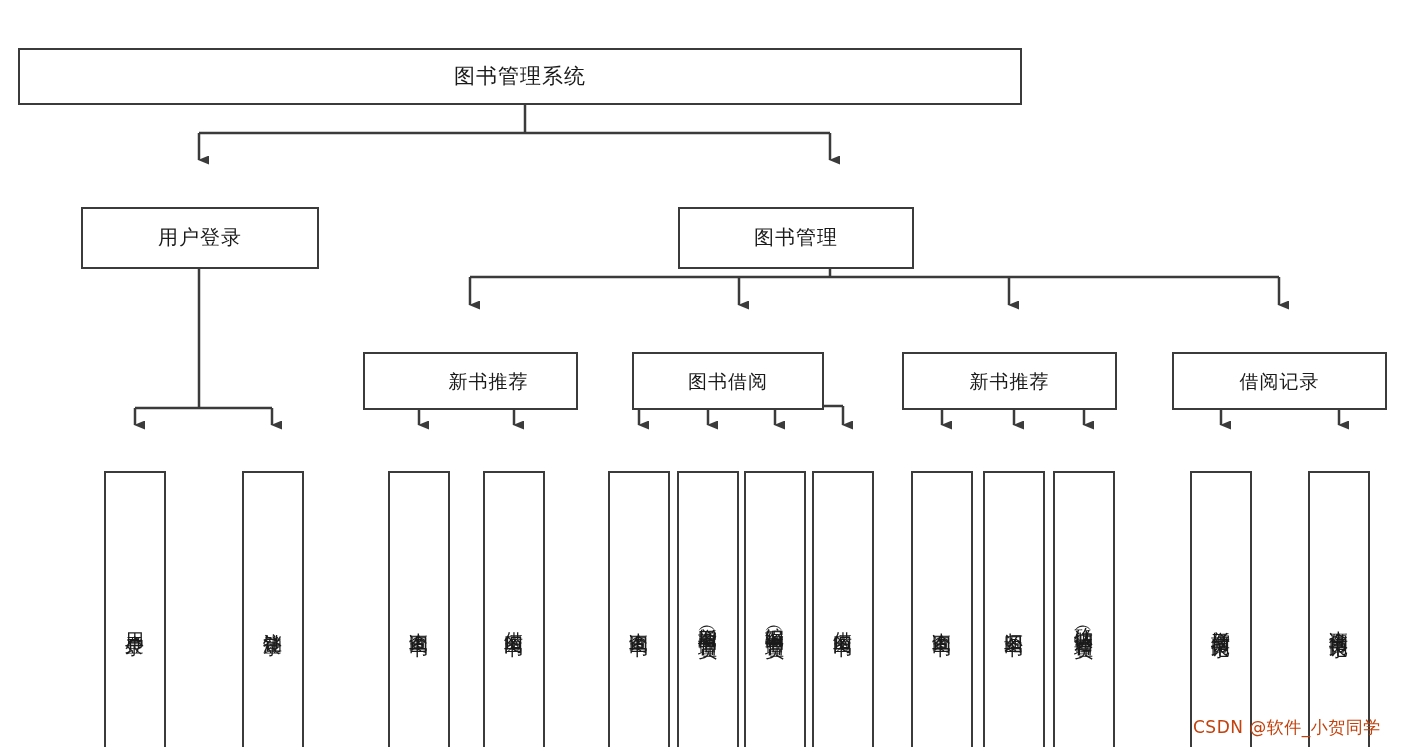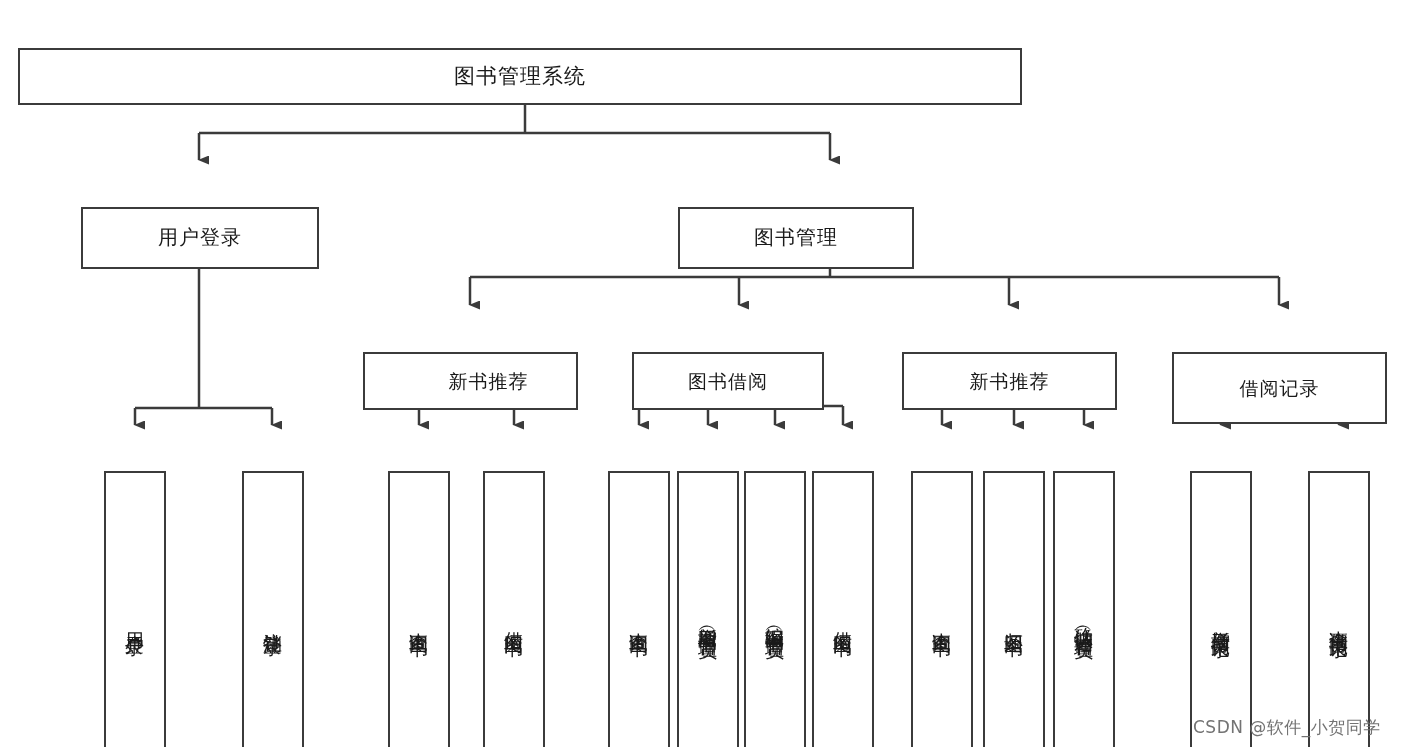--- a/index.html
+++ b/index.html
@@ -61,21 +61,21 @@
     white-space: nowrap;
     line-height: 1.0;
   }
   .node .htext {
     white-space: nowrap;
     letter-spacing: 1px;
   }
   .watermark {
     position: absolute;
     font-size: 17px;
-    color: #737373;
+    color: #c2410c;
     white-space: nowrap;
     letter-spacing: 0.5px;
   }
 </style>
 </head>
 <body>
 
 <div id="diagram-root">
 
   <svg class="connectors" viewBox="0 0 1405 747" xmlns="http://www.w3.org/2000/svg">
@@ -153,21 +153,21 @@
 
   <div class="node level3" id="node-l3-0" style="left: 363px; top: 316px; width: 215px; height: 58px; padding-left: 36px;">
     <span class="htext">新书推荐</span>
   </div>
   <div class="node level3" id="node-l3-1" style="left: 632px; top: 316px; width: 192px; height: 58px;">
     <span class="htext">图书借阅</span>
   </div>
   <div class="node level3" id="node-l3-2" style="left: 902px; top: 316px; width: 215px; height: 58px;">
     <span class="htext">新书推荐</span>
   </div>
-  <div class="node level3" id="node-l3-3" style="left: 1172px; top: 316px; width: 215px; height: 72px;">
+  <div class="node level3" id="node-l3-3" style="left: 1172px; top: 316px; width: 215px; height: 58px;">
     <span class="htext">借阅记录</span>
   </div>
 
   <div class="node leaf" id="node-leaf-0" style="left: 104px; top: 435px; width: 62px; height: 300px;">
     <span class="vtext">用户登录</span>
   </div>
   <div class="node leaf" id="node-leaf-1" style="left: 242px; top: 435px; width: 62px; height: 300px;">
     <span class="vtext">注销登录</span>
   </div>
   <div class="node leaf" id="node-leaf-2" style="left: 388px; top: 435px; width: 62px; height: 300px;">

